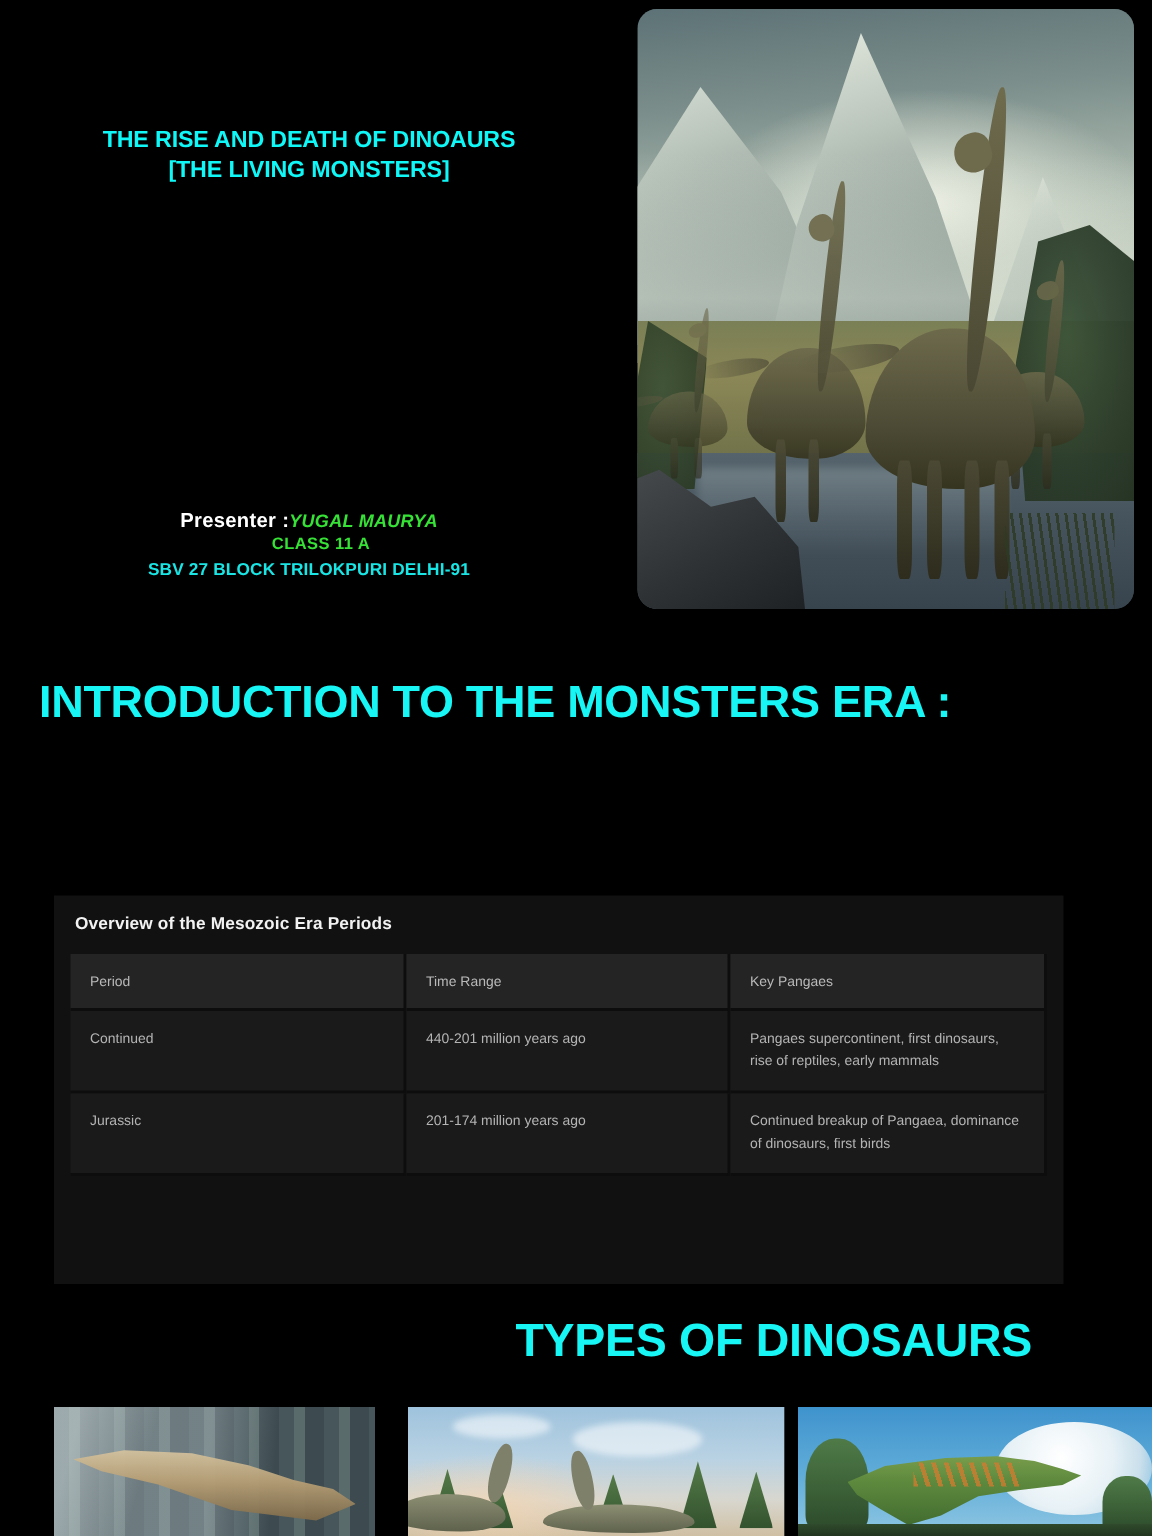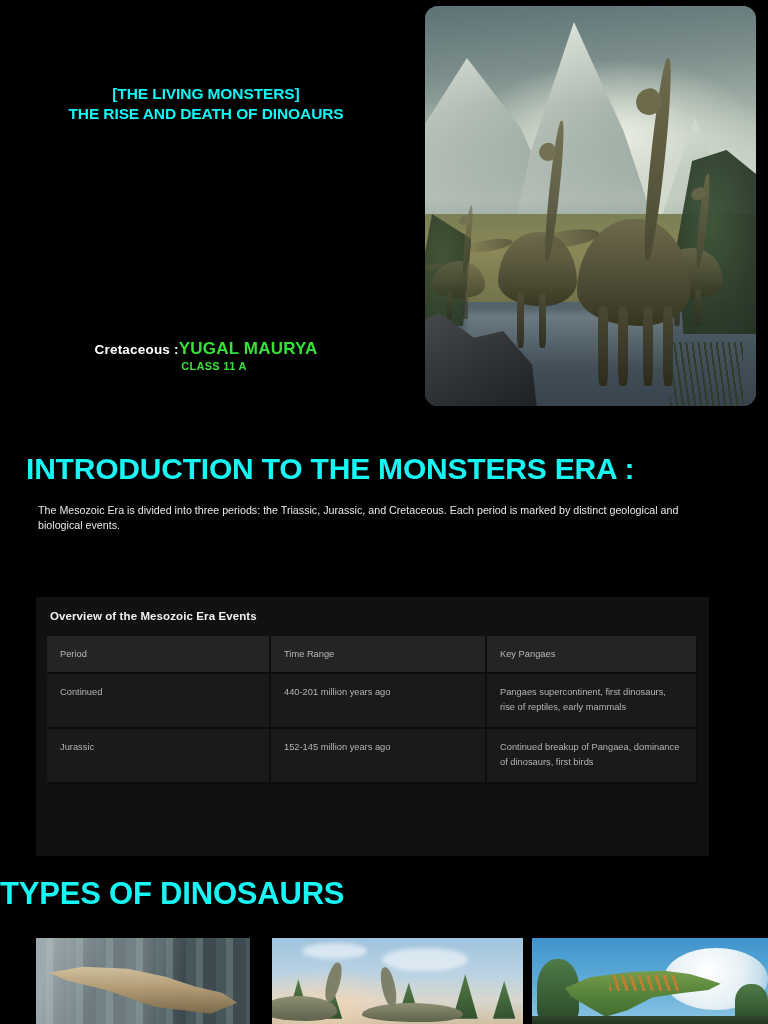--- a/index.html
+++ b/index.html
@@ -59,25 +59,26 @@
     line-height: 1;
     white-space: nowrap;
   }
   .presenter-label {
     font-size: 13.5px;
     font-weight: bold;
     color: #ffffff;
     letter-spacing: 0.2px;
   }
   .presenter-name {
-    font-size: 17px;
+    font-size: 12px;
     font-weight: bold;
     color: #36e236;
     letter-spacing: 0.2px;
     margin-left: 0;
+    font-style: italic;
   }
   .presenter-class {
     margin: 3px 0 0 16px;
     font-size: 11px;
     font-weight: bold;
     color: #36e236;
     letter-spacing: 0.3px;
   }
   .presenter-address {
     margin: 5px 0 0 0;
@@ -275,21 +276,21 @@
   table.periods col.c2 { width: 216px; }
   table.periods col.c3 { width: 211px; }
 
   
   .types-heading {
     position: absolute;
     left: 0;
     top: 876px;
     width: 688px;
     margin: 0;
-    text-align: left;
+    text-align: right;
     font-size: 31px;
     font-weight: bold;
     color: #18f5f5;
     letter-spacing: -0.2px;
   }
 
   
   .types-strip {
     position: absolute;
     left: 0;
@@ -391,31 +392,32 @@
     background: linear-gradient(180deg, #2f4a2c, #22351f);
   }
 </style>
 </head>
 <body>
 
 <div class="hero-section">
 
   <div class="title-block">
     <div class="subtitle">
+      <div>THE RISE AND DEATH OF DINOAURS</div>
       <div>[THE LIVING MONSTERS]</div>
-      <div>THE RISE AND DEATH OF DINOAURS</div>
     </div>
   </div>
 
   <div class="presenter-block">
     <p class="presenter-line">
-      <span class="presenter-label">Cretaceous :</span>
+      <span class="presenter-label">Presenter :</span>
       <span class="presenter-name">YUGAL MAURYA</span>
     </p>
     <p class="presenter-class">CLASS 11 A</p>
+    <p class="presenter-address">SBV 27 BLOCK TRILOKPURI DELHI-91</p>
   </div>
 
   <div class="hero-image">
     <div class="sky"></div>
     <div class="mtn m1"></div>
     <div class="mtn m2"></div>
     <div class="mtn m3"></div>
     <div class="haze"></div>
     <div class="ground"></div>
     <div class="water"></div>
@@ -458,25 +460,24 @@
     </div>
 
     <div class="rocks"></div>
     <div class="grass"></div>
   </div>
 </div>
 
 <h2 class="intro-heading">INTRODUCTION TO THE MONSTERS ERA :</h2>
 
 <div class="intro-body">
-  <p>The Mesozoic Era is divided into three periods: the Triassic, Jurassic, and Cretaceous. Each period is marked by distinct geological and biological events.</p>
 </div>
 
 <div class="table-card">
-  <h3 class="table-card-title">Overview of the Mesozoic Era Events</h3>
+  <h3 class="table-card-title">Overview of the Mesozoic Era Periods</h3>
   <table class="periods">
     <colgroup>
       <col class="c1">
         <col class="c2">
         <col class="c3">
     </colgroup>
     <thead>
       <tr>
         <th>Period</th>
         <th>Time Range</th>
@@ -484,21 +485,21 @@
       </tr>
     </thead>
     <tbody>
       <tr>
         <td>Continued</td>
         <td>440-201 million years ago</td>
         <td>Pangaes supercontinent, first dinosaurs, rise of reptiles, early mammals</td>
       </tr>
       <tr>
         <td>Jurassic</td>
-        <td>152-145 million years ago</td>
+        <td>201-174 million years ago</td>
         <td>Continued breakup of Pangaea, dominance of dinosaurs, first birds</td>
       </tr>
     </tbody>
   </table>
 </div>
 
 <h2 class="types-heading">TYPES OF DINOSAURS</h2>
 
 <div class="types-strip">
 

